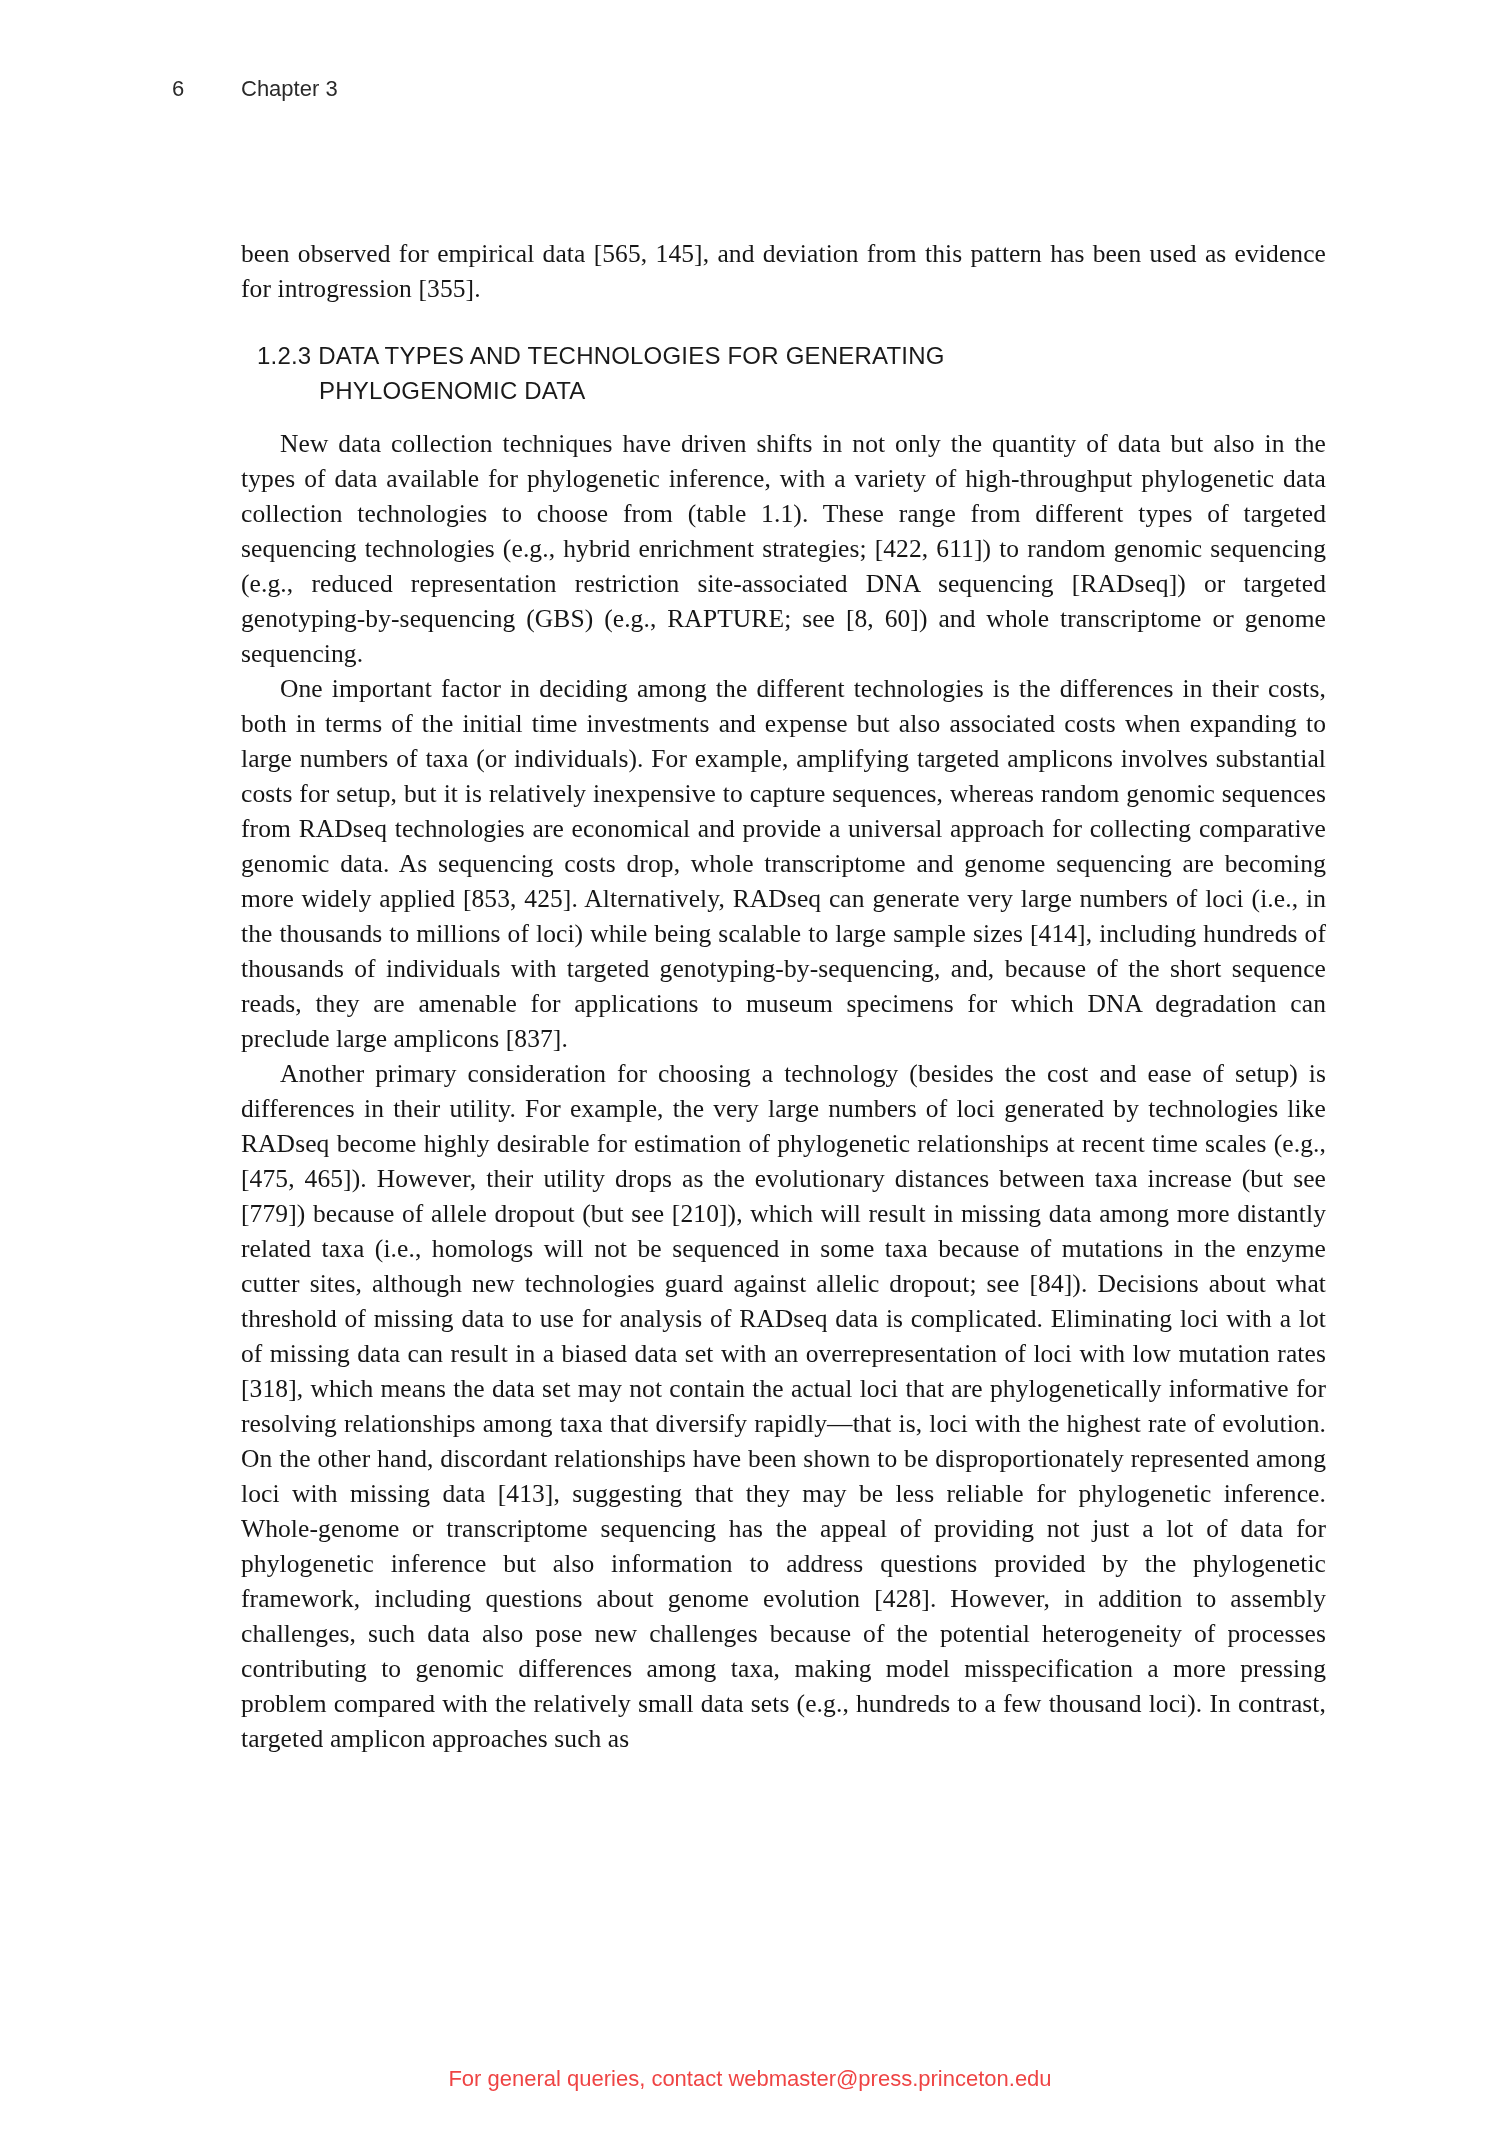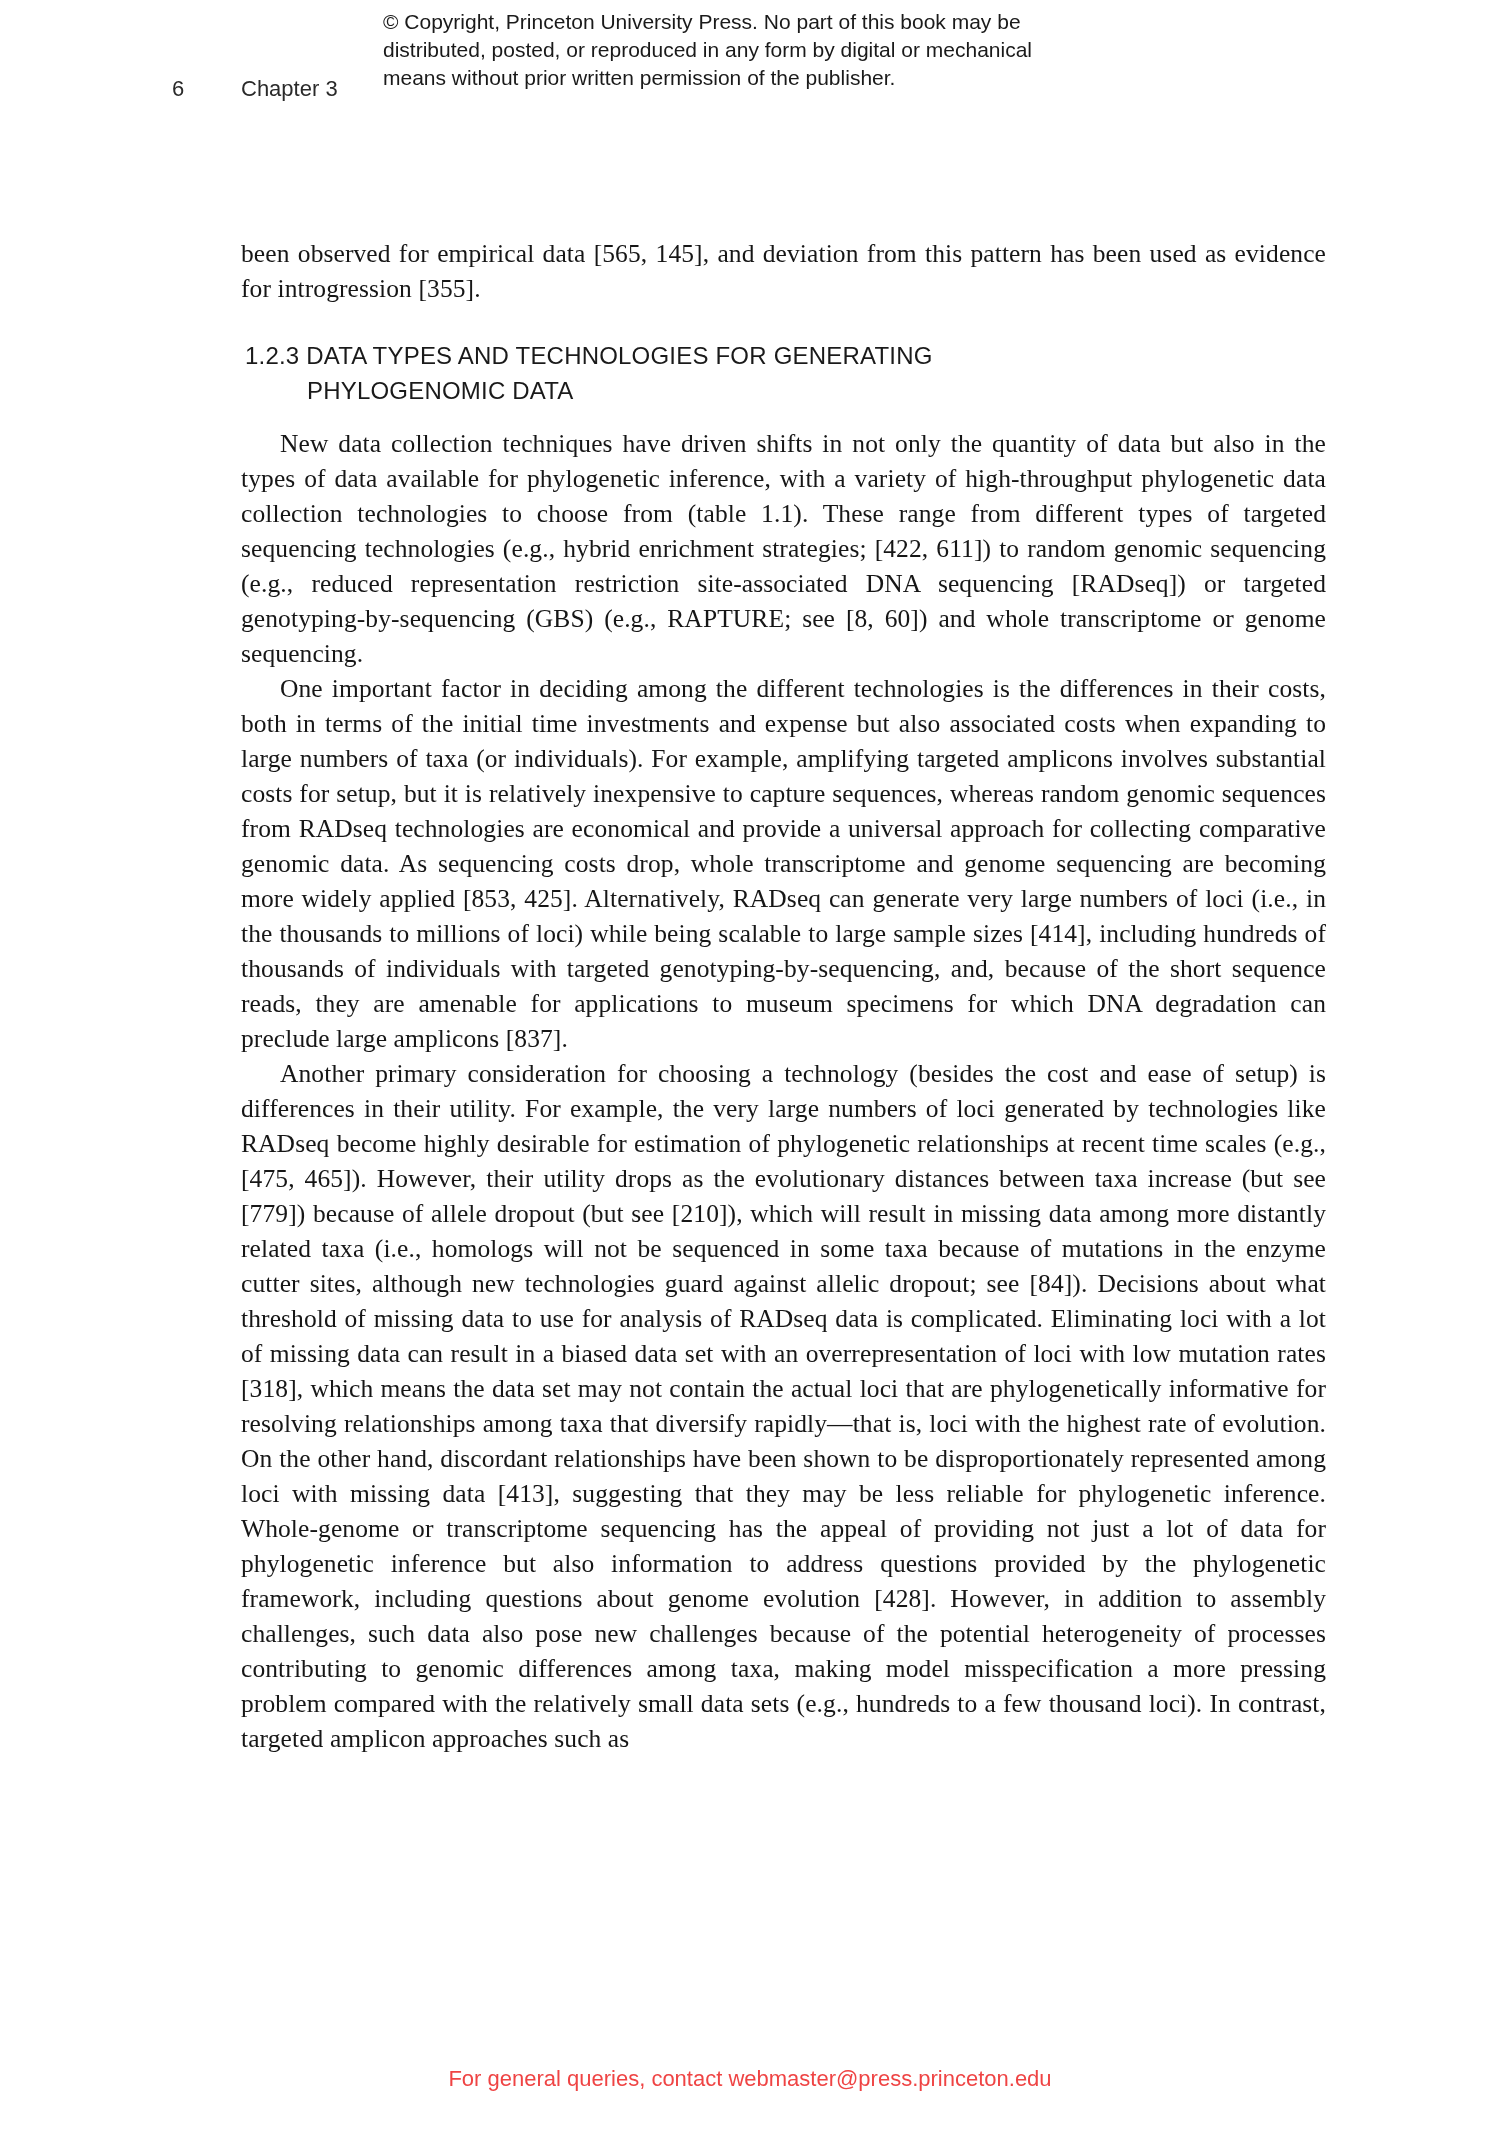--- a/index.html
+++ b/index.html
@@ -56,21 +56,21 @@
     margin: 0;
     font-size: 25.5px;
     line-height: 35px;
     text-align: justify;
     letter-spacing: 0.1px;
   }
   .content p.indent {
     text-indent: 39px;
   }
   .section-heading {
-    margin: 32px 0 18px 4px;
+    margin: 32px 0 18px 16px;
     font-family: "Liberation Sans", sans-serif;
     font-weight: 400;
     font-size: 24px;
     line-height: 35px;
     color: #1a1a1a;
     white-space: pre-line;
     padding-left: 62px;
     text-indent: -62px;
     letter-spacing: 0.2px;
   }
@@ -84,23 +84,20 @@
     font-family: "Liberation Sans", sans-serif;
     font-size: 22px;
     color: #ef4444;
   }
 </style>
 </head>
 <body>
 
 <div class="page">
 
-  <div class="copyright">© Copyright, Princeton University Press. No part of this book may be
-distributed, posted, or reproduced in any form by digital or mechanical
-means without prior written permission of the publisher.</div>
 
   <div class="pagehead-number">6</div>
 
   <div class="pagehead-chapter">Chapter 3</div>
 
   <div class="content">
 
     <p>been observed for empirical data [565, 145], and deviation from this pattern has been used as evidence for introgression [355].</p>
 
     <h2 class="section-heading">1.2.3 DATA TYPES AND TECHNOLOGIES FOR GENERATING

